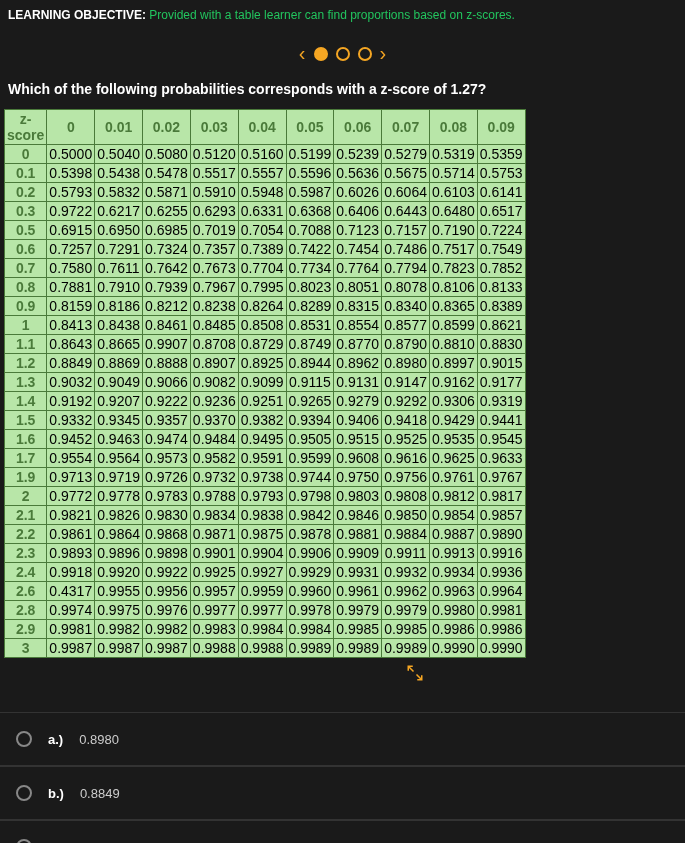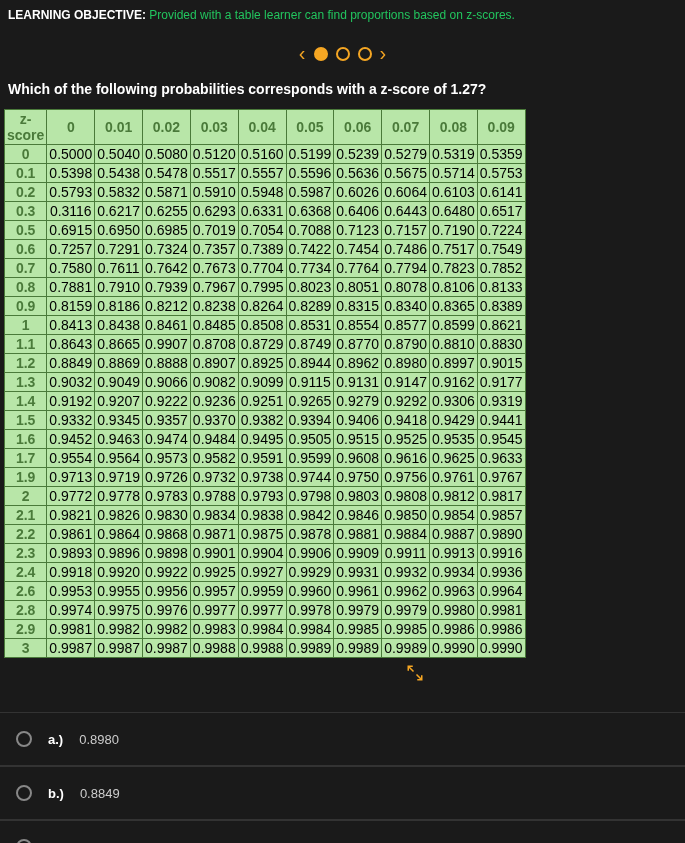--- a/index.html
+++ b/index.html
@@ -98,21 +98,21 @@
           <td>0.5910</td>
           <td>0.5948</td>
           <td>0.5987</td>
           <td>0.6026</td>
           <td>0.6064</td>
           <td>0.6103</td>
           <td>0.6141</td>
         </tr>
         <tr>
           <th>0.3</th>
-          <td>0.3116</td>
+          <td>0.9722</td>
           <td>0.6217</td>
           <td>0.6255</td>
           <td>0.6293</td>
           <td>0.6331</td>
           <td>0.6368</td>
           <td>0.6406</td>
           <td>0.6443</td>
           <td>0.6480</td>
           <td>0.6517</td>
         </tr>
@@ -358,21 +358,21 @@
           <td>0.9925</td>
           <td>0.9927</td>
           <td>0.9929</td>
           <td>0.9931</td>
           <td>0.9932</td>
           <td>0.9934</td>
           <td>0.9936</td>
         </tr>
         <tr>
           <th>2.6</th>
-          <td>0.9953</td>
+          <td>0.4317</td>
           <td>0.9955</td>
           <td>0.9956</td>
           <td>0.9957</td>
           <td>0.9959</td>
           <td>0.9960</td>
           <td>0.9961</td>
           <td>0.9962</td>
           <td>0.9963</td>
           <td>0.9964</td>
         </tr>

